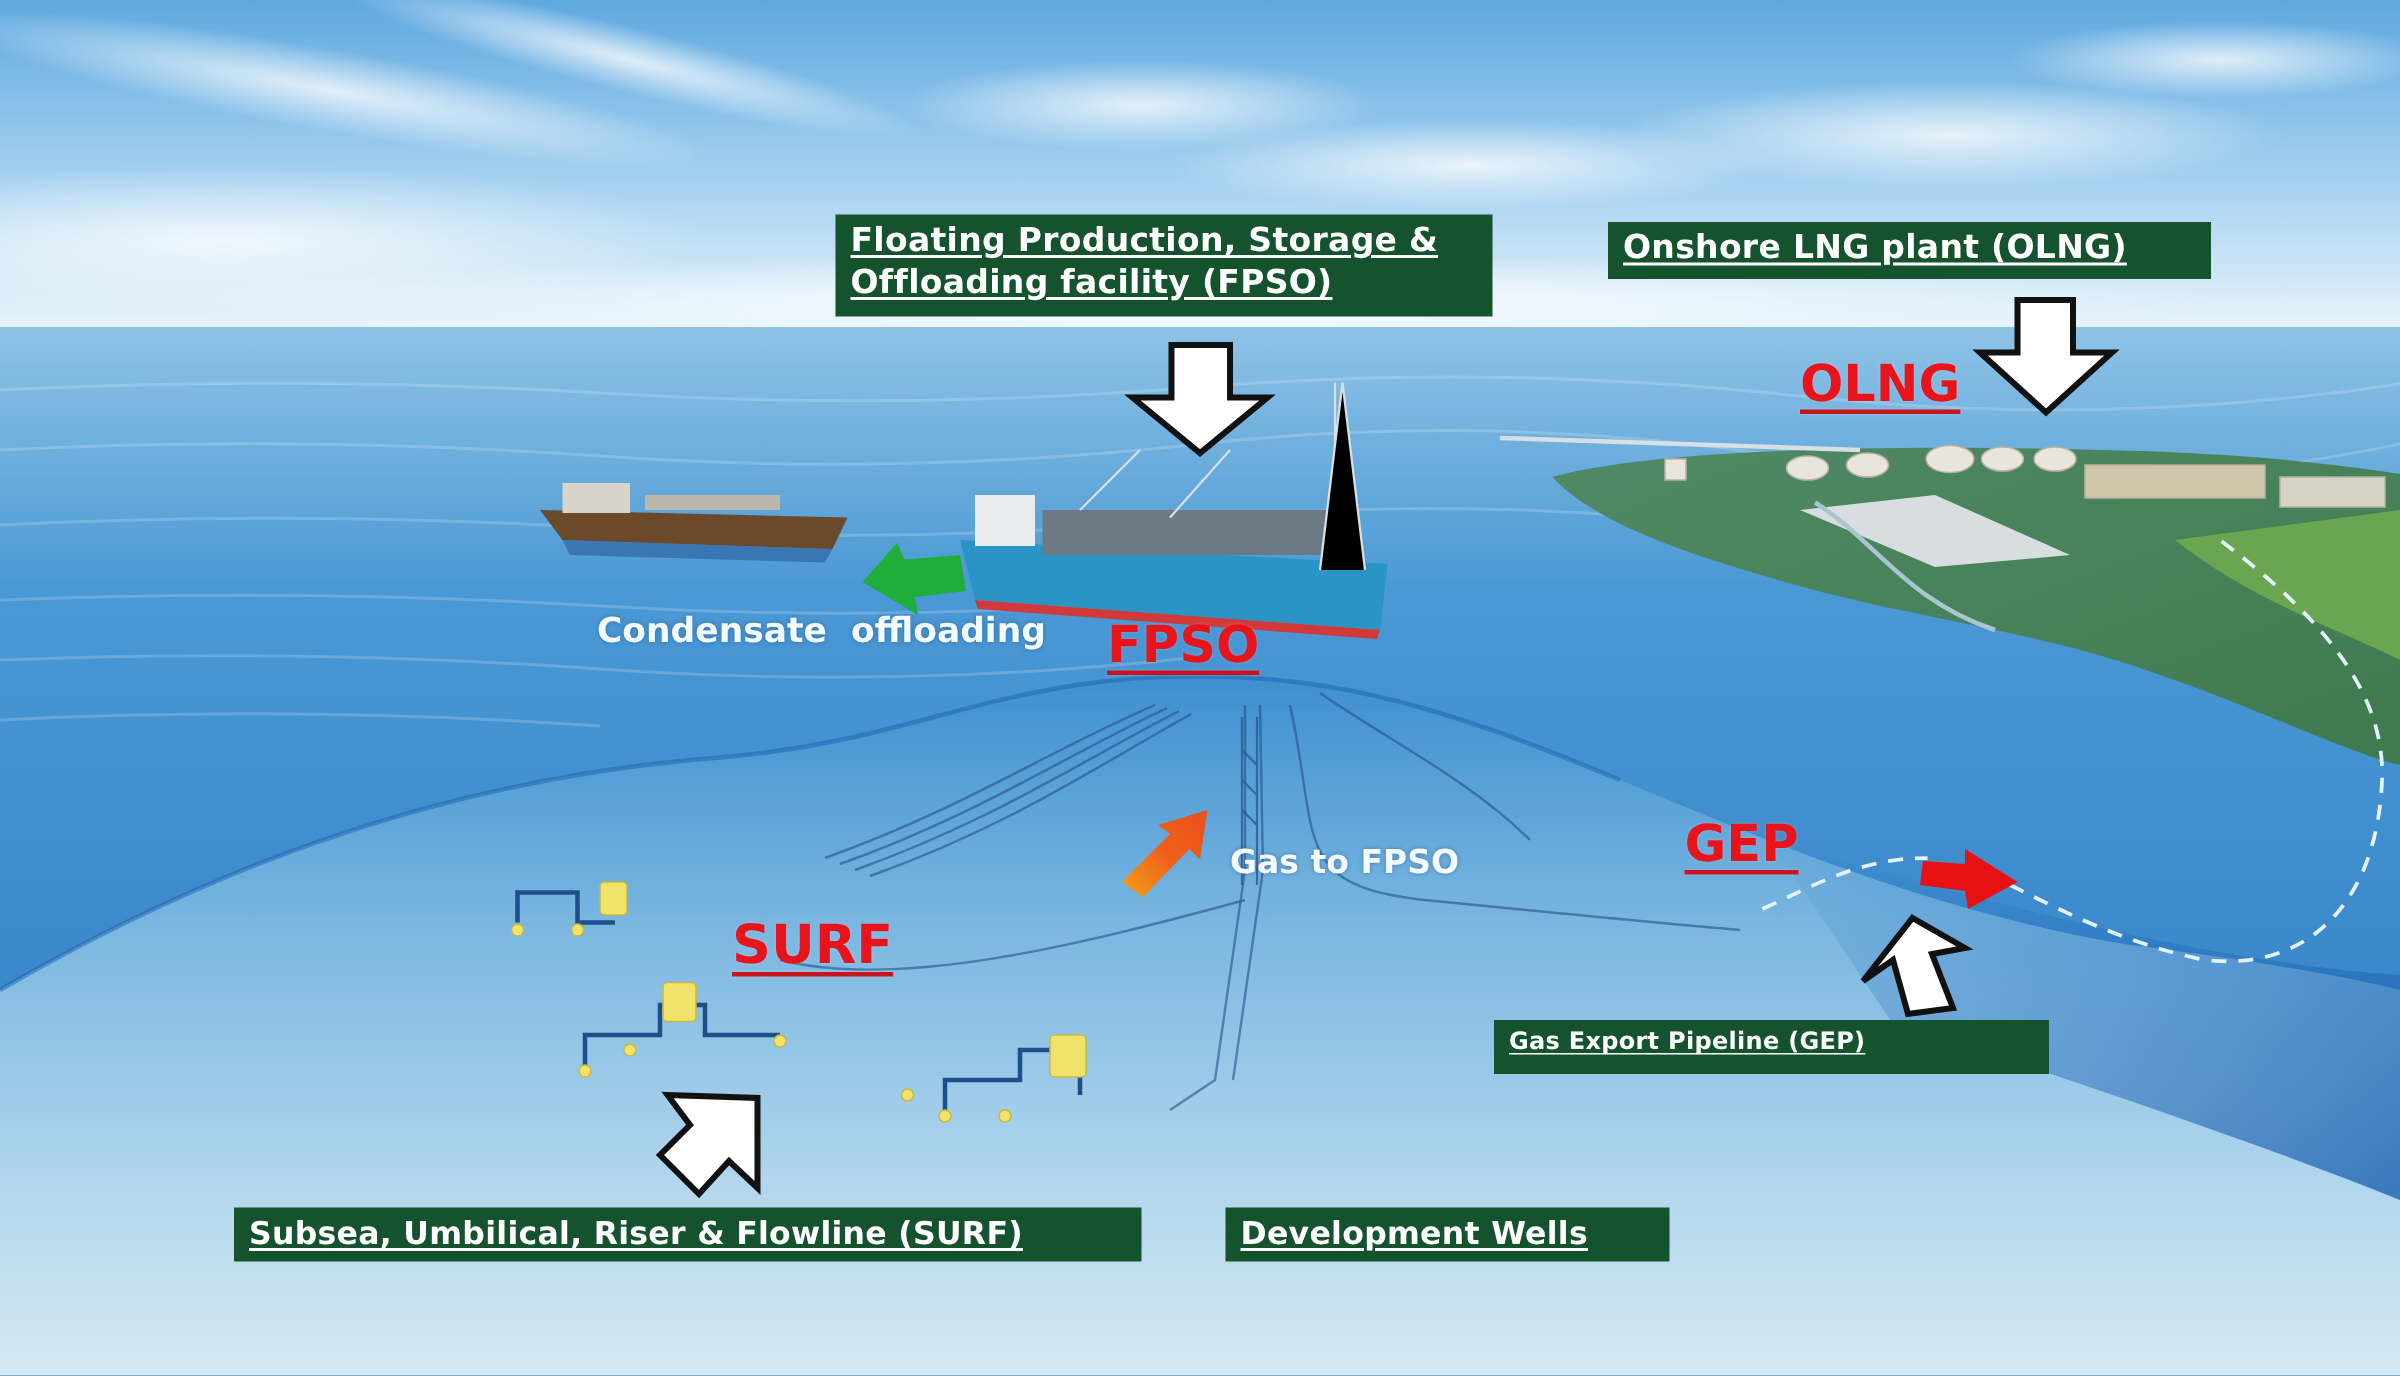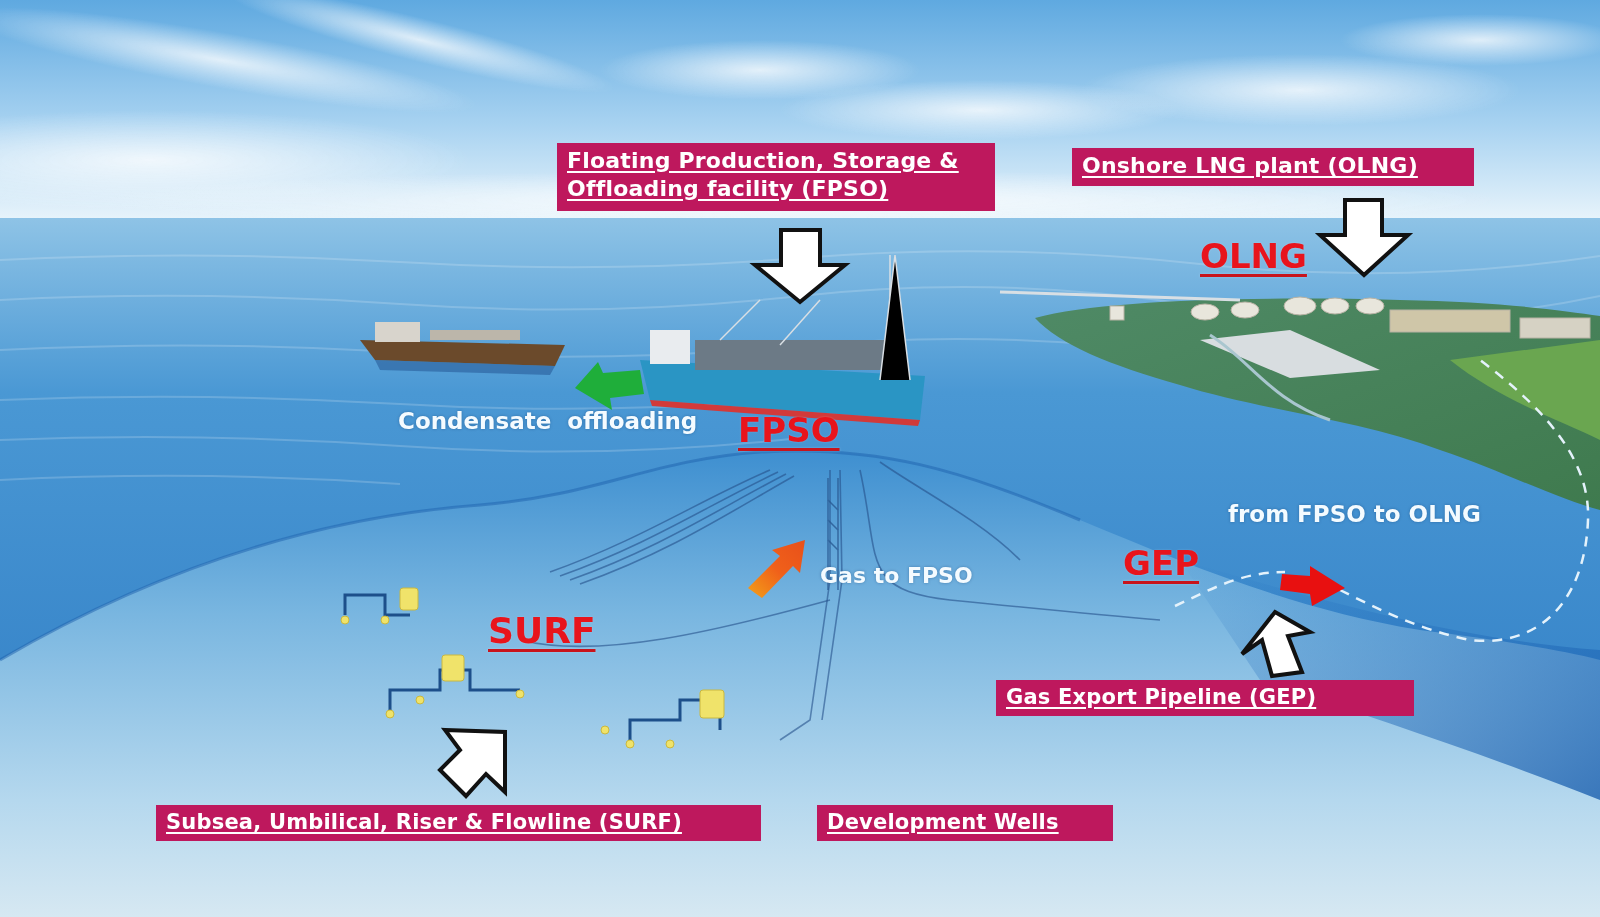--- a/index.html
+++ b/index.html
@@ -1,19 +1,19 @@
 <!DOCTYPE html>
 <html><head>
 <meta charset="utf-8">
 <style>
   html, body { margin: 0; padding: 0; }
   body { width: 1600px; height: 917px; overflow: hidden; position: relative; font-family: "DejaVu Sans", sans-serif; background: #5aa6d8; }
   #scene { position: absolute; left: 0; top: 0; width: 1600px; height: 917px; }
   .label-box {
-    position: absolute; background: #be185d; color: #fff;
+    position: absolute; background: #14532d; color: #fff;
     font-family: "DejaVu Sans", sans-serif; font-weight: bold;
     text-decoration: underline; text-underline-offset: 3px;
     padding: 4px 10px; line-height: 1.25; white-space: nowrap;
     box-sizing: border-box; letter-spacing: 0.2px;
   }
   .red-tag {
     position: absolute; color: #e8141c; font-weight: bold;
     font-family: "DejaVu Sans", sans-serif; text-decoration: underline;
     text-decoration-color: #c8141c; text-underline-offset: 6px;
     text-decoration-thickness: 3px; letter-spacing: 0px;
@@ -189,34 +189,33 @@
 
 <div class="label-box" style="left:557px; top:143px; width:438px; height:68px; font-size:22px;">
   <div>Floating Production, Storage &amp;</div>
   <div>Offloading facility (FPSO)</div>
 </div>
 
 <div class="label-box" style="left:1072px; top:148px; width:402px; height:38px; font-size:22px;">
   <span>Onshore LNG plant (OLNG)</span>
 </div>
 
-<div class="label-box" style="left:996px; top:680px; width:418px; height:36px; font-size:21px;">
+<div class="label-box" style="left:996px; top:680px; width:370px; height:36px; font-size:16px;">
   <span>Gas Export Pipeline (GEP)</span>
 </div>
 
 <div class="label-box" style="left:156px; top:805px; width:605px; height:36px; font-size:21px;">
   <span>Subsea, Umbilical, Riser &amp; Flowline (SURF)</span>
 </div>
 
 <div class="label-box" style="left:817px; top:805px; width:296px; height:36px; font-size:21px;text-decoration:underline;">
   <span>Development Wells</span>
 </div>
 
 <div class="red-tag" style="left:738px; top:410px; font-size:34px;">FPSO</div>
 <div class="red-tag" style="left:1200px; top:236px; font-size:34px;">OLNG</div>
 <div class="red-tag" style="left:1123px; top:543px; font-size:34px;">GEP</div>
 <div class="red-tag" style="left:488px; top:610px; font-size:36px;">SURF</div>
 
 <div class="white-note" style="left:398px; top:407px; font-size:23px; white-space:pre;">Condensate  offloading</div>
 <div class="white-note" style="left:820px; top:562px; font-size:22px;">Gas to FPSO</div>
 <div class="white-note" style="left:1228px; top:500px; font-size:23px;">
-  <div>from FPSO to OLNG</div>
 </div>
 
 </body></html>

